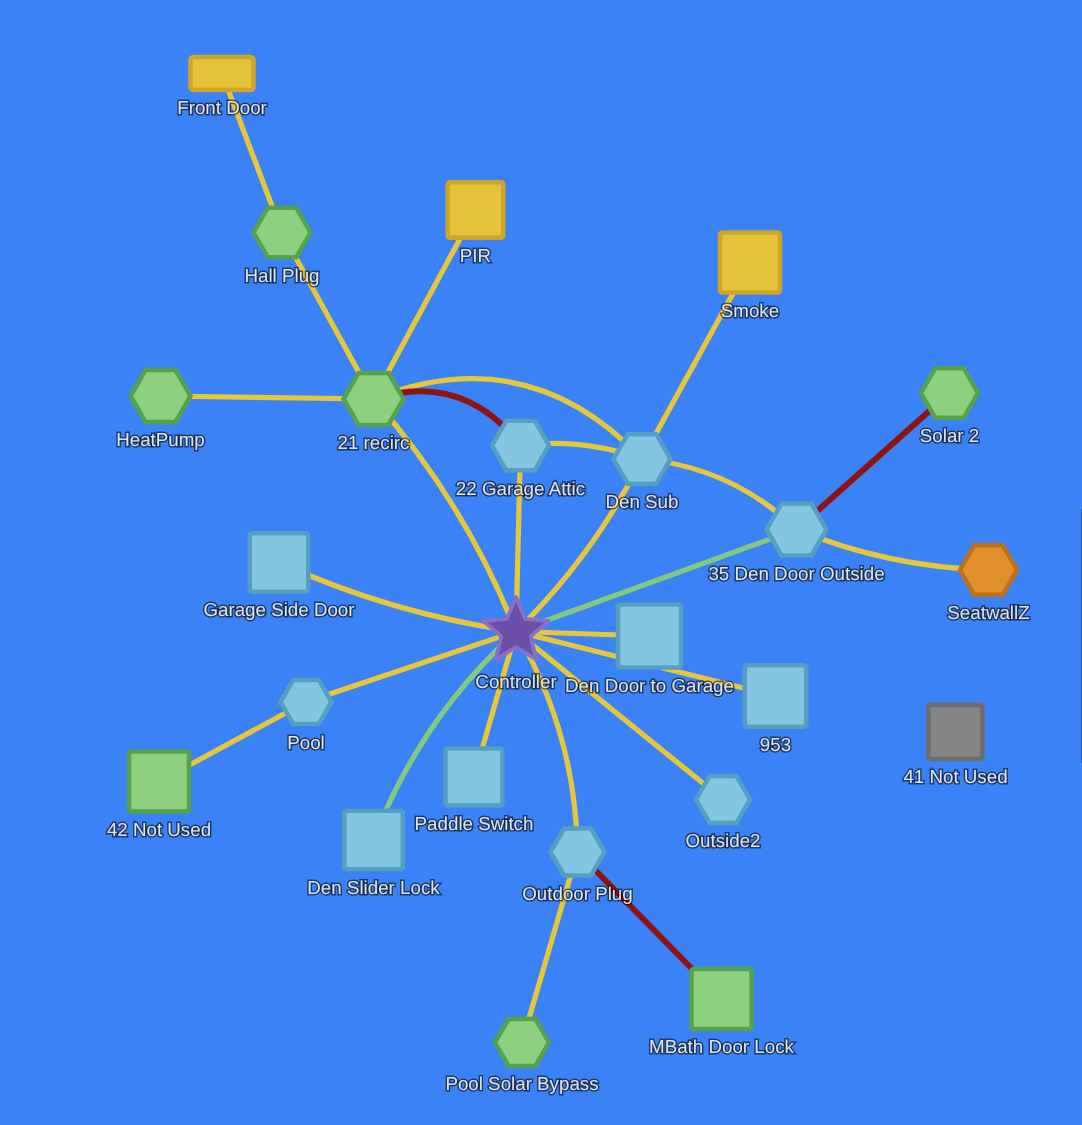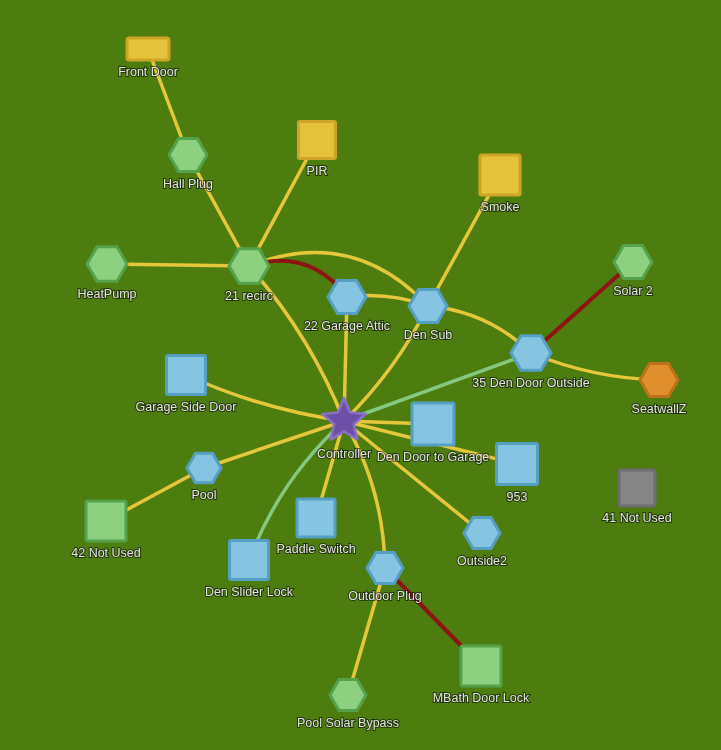--- a/index.html
+++ b/index.html
@@ -17,21 +17,21 @@
   .node-label {
     font-family: "Liberation Sans", sans-serif;
     paint-order: stroke;
     stroke: rgba(0,0,0,0.55);
     stroke-width: 2px;
   }
 </style>
 </head>
 <body>
 
-<div id="map-container" style="background: #4d7c0f;">
+<div id="map-container" style="background: #3b82f6;">
   <svg id="graph" width="721" height="750" viewBox="0 0 721 750" xmlns="http://www.w3.org/2000/svg">
     <g id="edges-layer">
         <path d="M 148 49 Q 168.0 102.0 188 155" fill="none" stroke="#e6c73c" stroke-width="3.5" stroke-linecap="round"></path>
         <path d="M 188 155 Q 218.5 210.5 249 266" fill="none" stroke="#e6c73c" stroke-width="3.5" stroke-linecap="round"></path>
         <path d="M 317 140 Q 283.0 203.0 249 266" fill="none" stroke="#e6c73c" stroke-width="3.5" stroke-linecap="round"></path>
         <path d="M 107 264 Q 178.0 265.0 249 266" fill="none" stroke="#e6c73c" stroke-width="3.5" stroke-linecap="round"></path>
         <path d="M 249 266 Q 352.0 225.5 428 306" fill="none" stroke="#e6c73c" stroke-width="3.5" stroke-linecap="round"></path>
         <path d="M 347 297 Q 388.6 291.6 428 306" fill="none" stroke="#e6c73c" stroke-width="3.5" stroke-linecap="round"></path>
         <path d="M 500 175 Q 464.0 240.5 428 306" fill="none" stroke="#e6c73c" stroke-width="3.5" stroke-linecap="round"></path>
         <path d="M 428 306 Q 487.8 311.3 531 353" fill="none" stroke="#e6c73c" stroke-width="3.5" stroke-linecap="round"></path>

